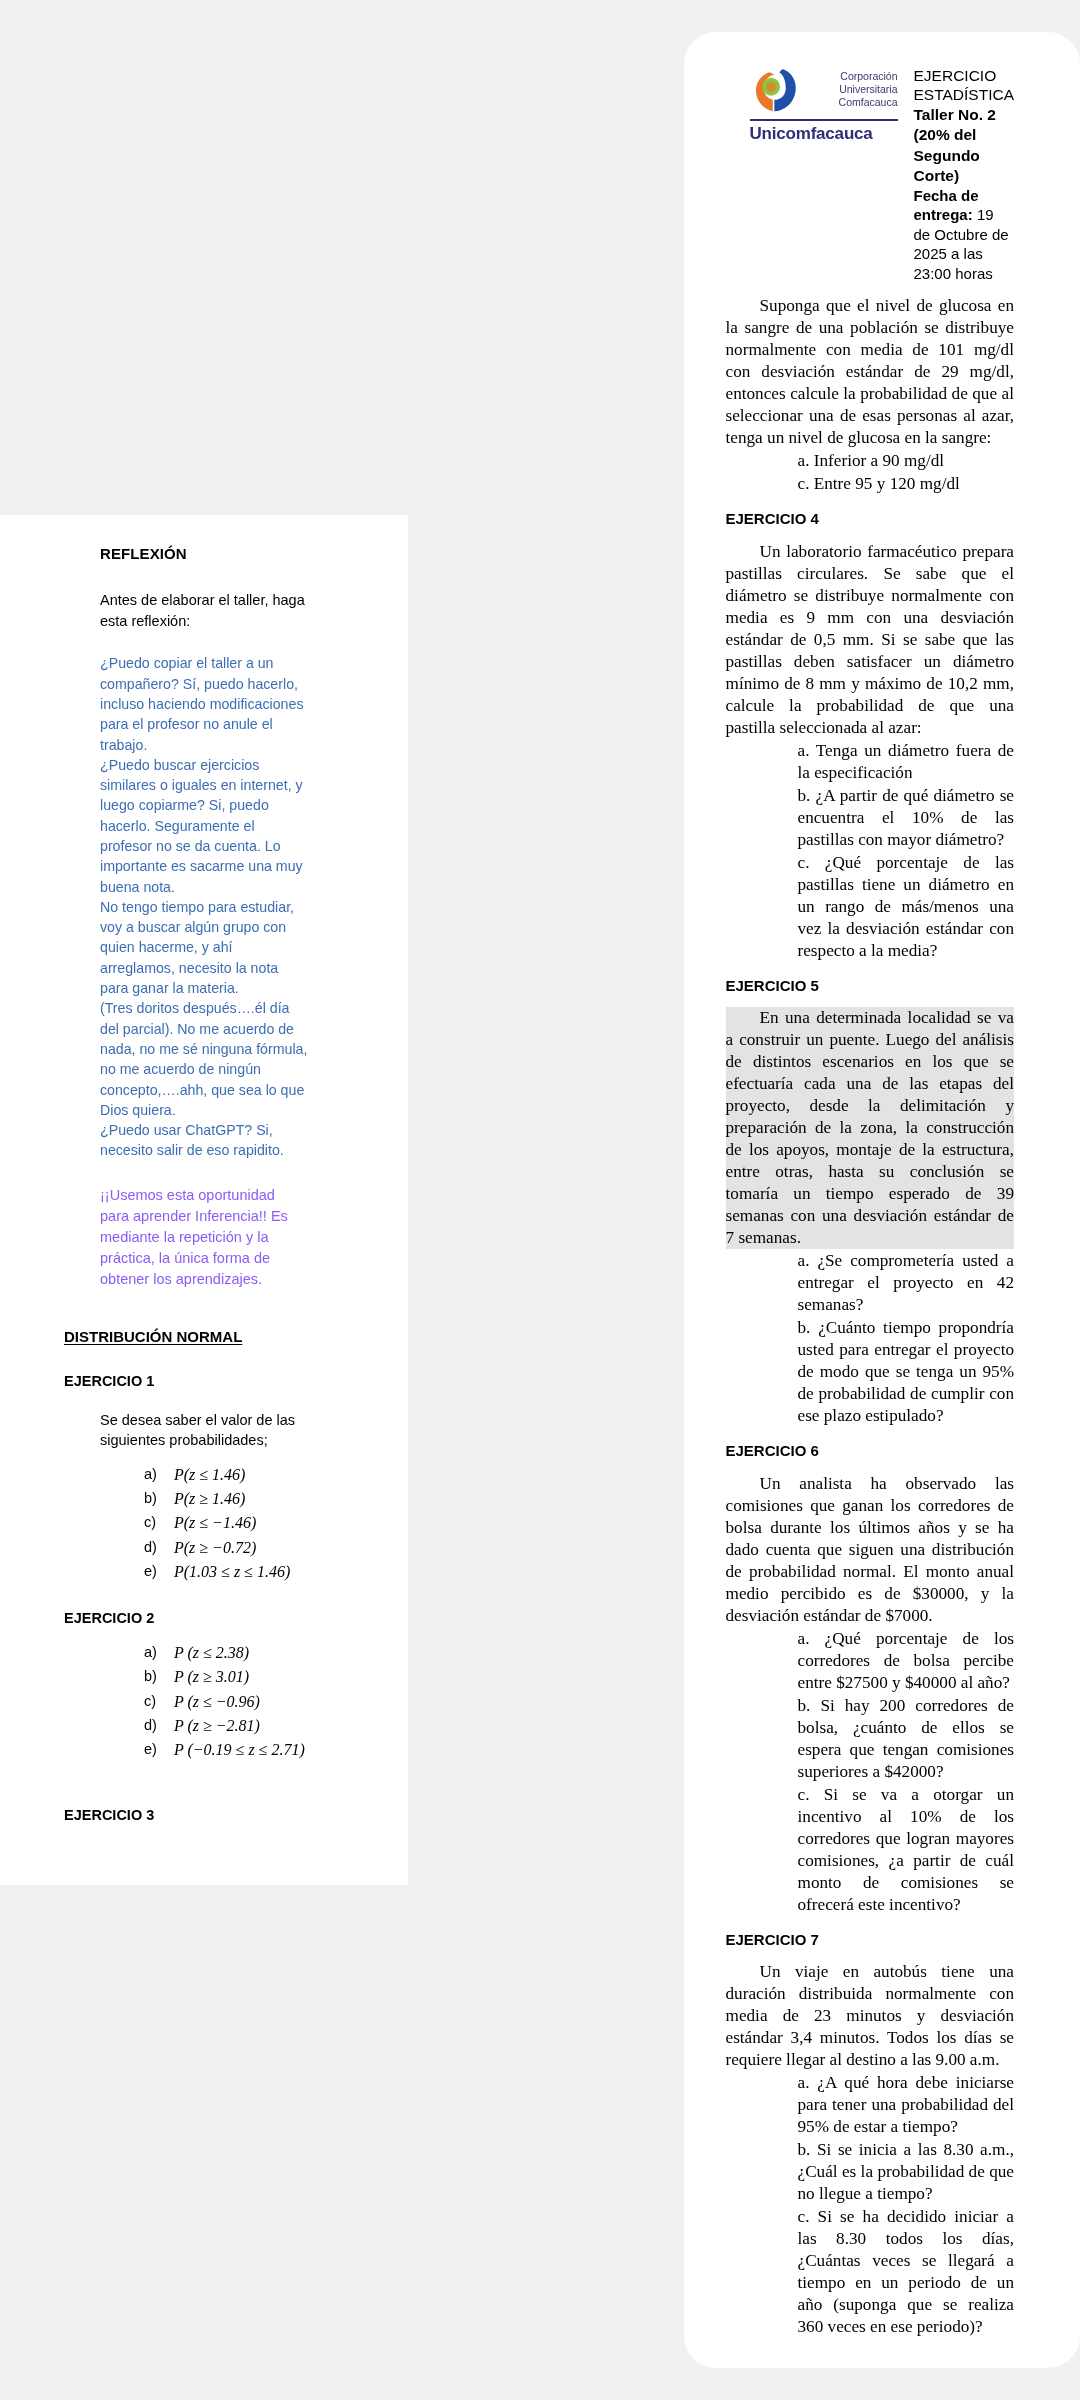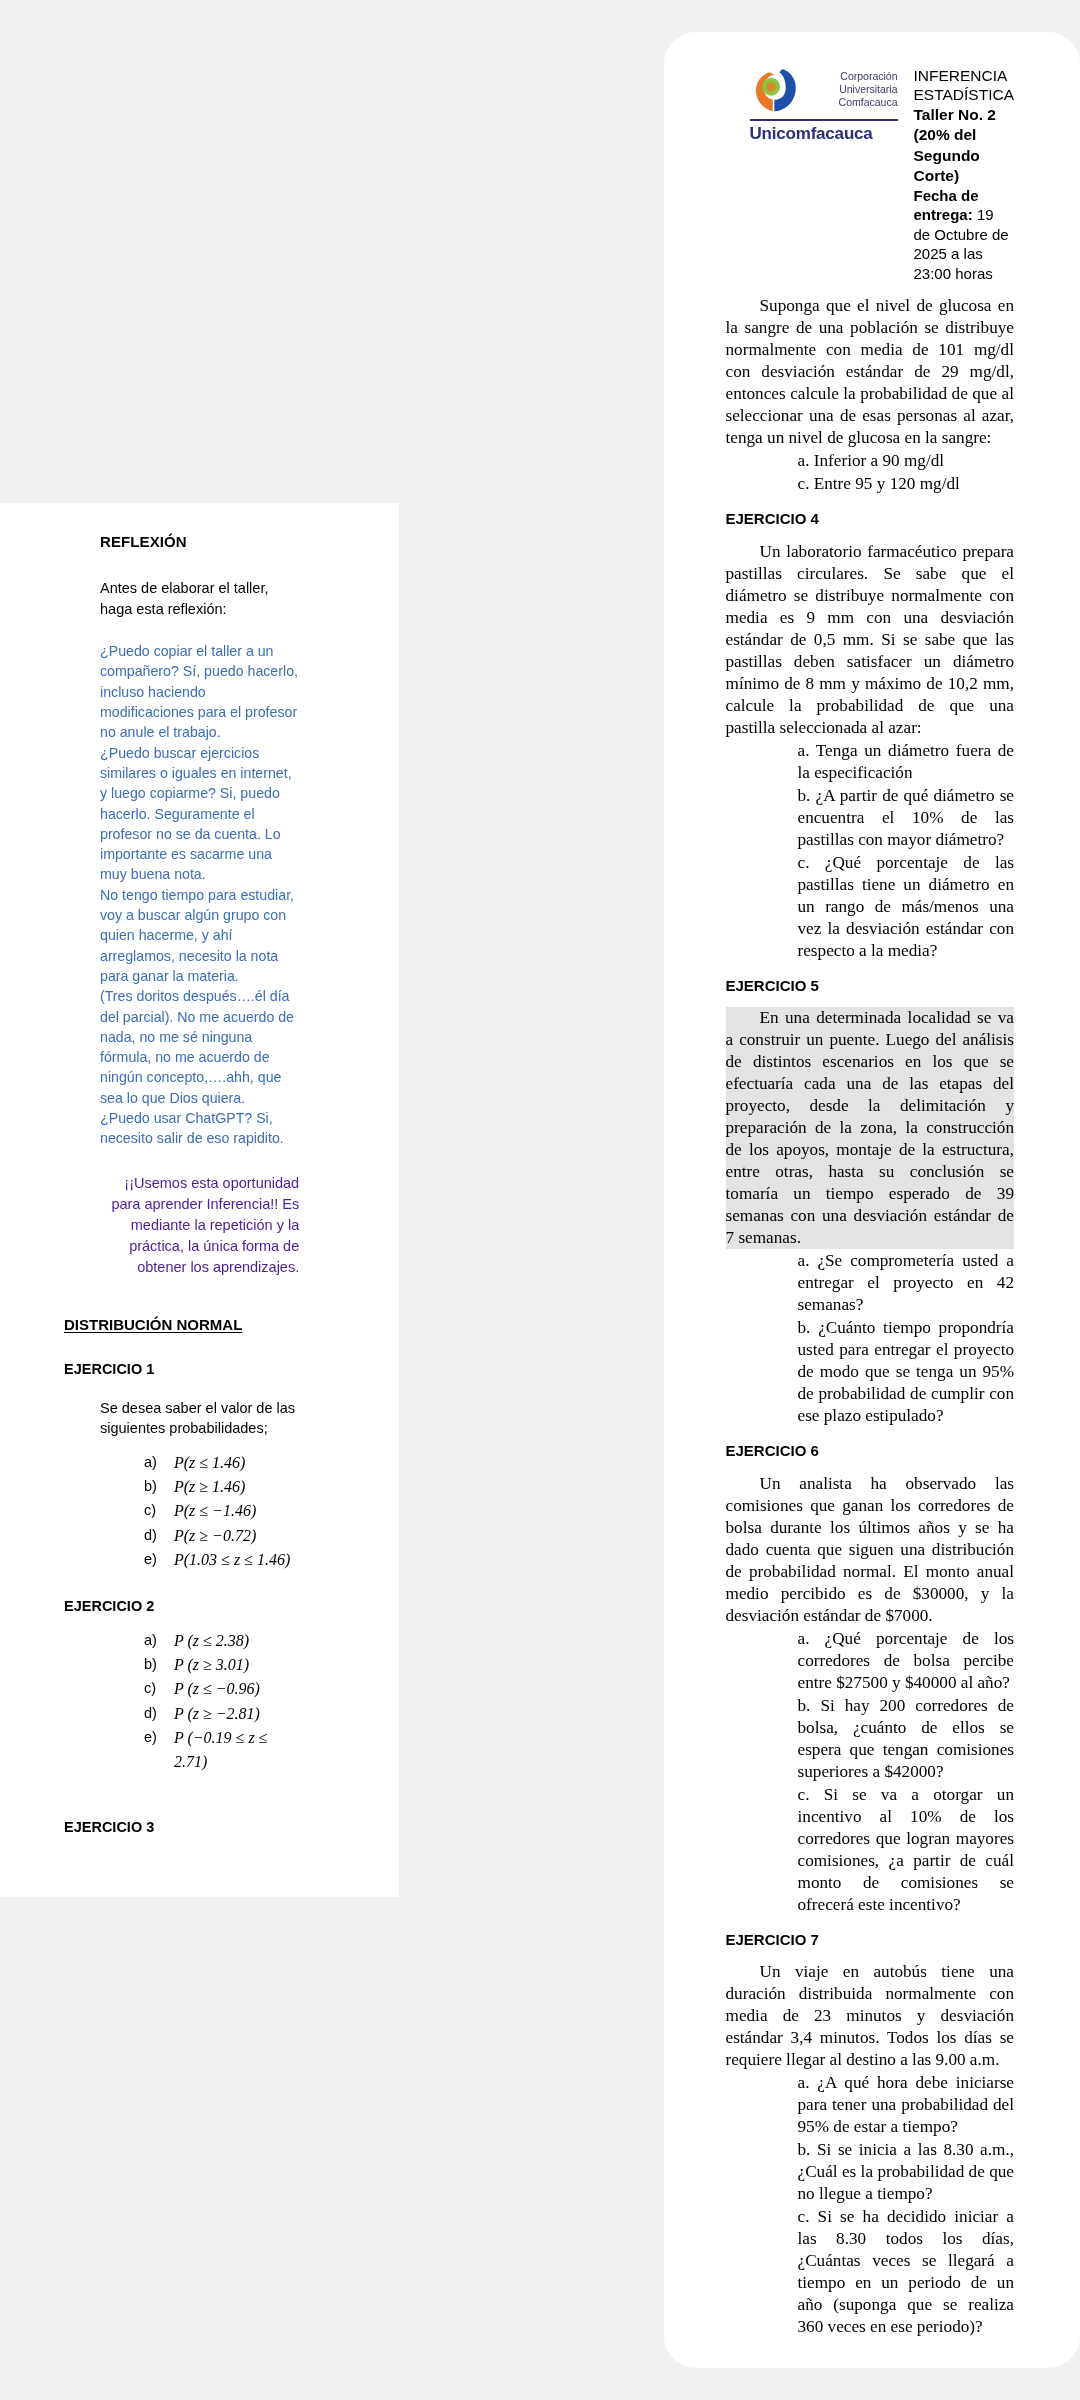--- a/index.html
+++ b/index.html
@@ -31,21 +31,21 @@
     padding: 22px 100px 60px 100px;
     min-height: 1020px;
   }
   .page-gap {
     width: 1080px;
     height: 24px;
     background: #f1f1f1;
   }
   .page-2 {
     width: 1010px;
-    padding: 26px 66px 30px 62px;
+    padding: 26px 66px 30px 42px;
     border-radius: 32px;
   }
 
   
   .p1 { font-size: 14.5px; line-height: 1.42; color: #000; }
   .p1 h1.reflexion {
     font-size: 15px;
     font-weight: bold;
     margin: 6px 0 0 0;
     letter-spacing: .1px;
@@ -56,24 +56,23 @@
   }
   .p1 .blue-block {
     margin: 22px 0 0 0;
     color: #3c6eb4;
     font-size: 14.2px;
     line-height: 1.43;
   }
   .p1 .blue-block p { margin: 0; }
   .p1 .usemos {
     margin: 24px 0 0 0;
-    color: #4c1d95;
+    color: #8b5cf6;
     font-size: 14.5px;
     line-height: 1.45;
-    text-align: right;
   }
   .p1 .section-head {
     margin: 36px 0 0 0;
     font-weight: bold;
     font-size: 15px;
     text-decoration: underline;
     text-underline-offset: 2px;
     margin-left: -36px;
   }
   .p1 .ejer-head {
@@ -279,21 +278,21 @@
             <div>Corporación</div>
             <div>Universitaria</div>
             <div>Comfacauca</div>
           </div>
         </div>
         <div class="logo-rule"></div>
         <div class="logo-name">Unicomfacauca</div>
       </div>
 
       <div class="hdr-text">
-        <div class="l1">INFERENCIA ESTADÍSTICA</div>
+        <div class="l1">EJERCICIO ESTADÍSTICA</div>
         <div class="l2">Taller No. 2 (20% del Segundo Corte)</div>
         <div class="l3"><b>Fecha de entrega:</b> <span>19 de Octubre de 2025 a las 23:00 horas</span></div>
       </div>
     </div>
 
     <p class="body-p">Suponga que el nivel de glucosa en la sangre de una población se distribuye normalmente con media de 101 mg/dl con desviación estándar de 29 mg/dl, entonces calcule la probabilidad de que al seleccionar una de esas personas al azar, tenga un nivel de glucosa en la sangre:</p>
     <ul class="sub-list">
       <li>a. Inferior a 90 mg/dl</li>
       <li>c. Entre 95 y 120 mg/dl</li>
     </ul>

